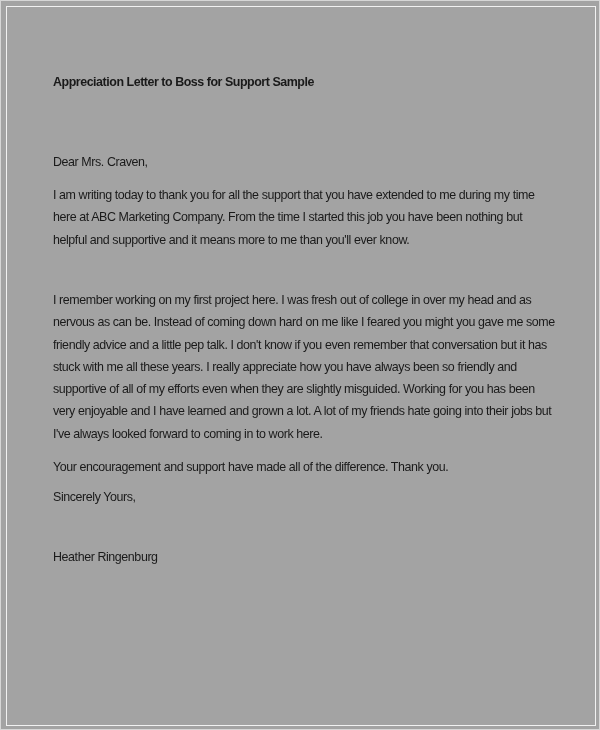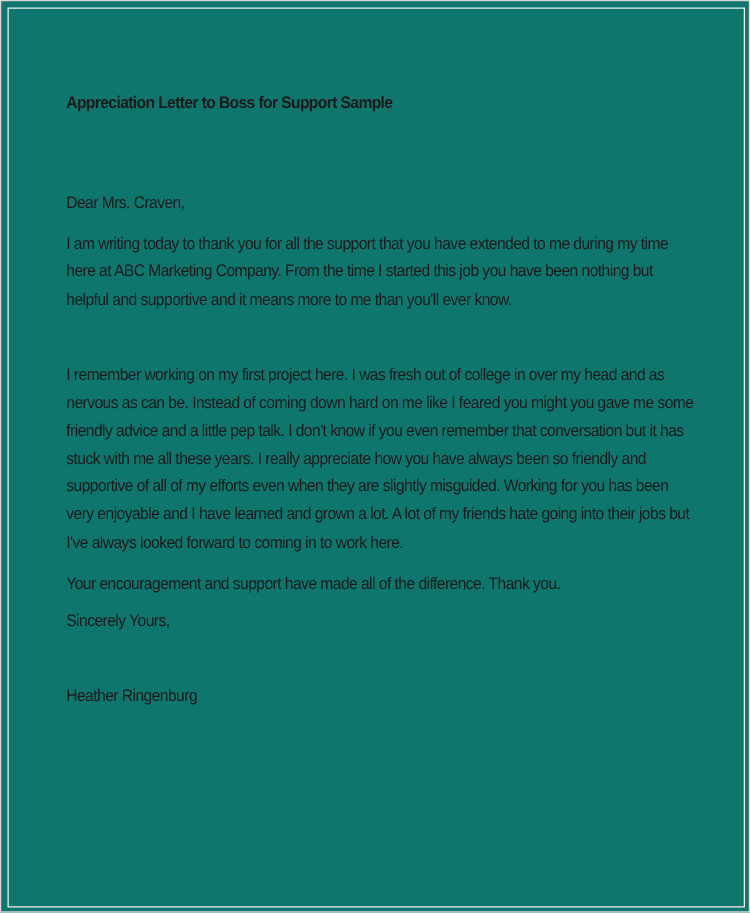--- a/index.html
+++ b/index.html
@@ -13,21 +13,21 @@
       overflow: hidden;
       position: relative;
     }
     .page-frame {
       position: absolute;
       left: 0;
       top: 0;
       width: 598px;
       height: 728px;
       border: 1px solid #d6d6d6;
-      background: #0f766e;
+      background: #a3a3a3;
     }
     .page-inner {
       position: absolute;
       left: 5px;
       top: 5px;
       width: 588px;
       height: 718px;
       border: 1px solid #f1f1f1;
     }
     .letter {

